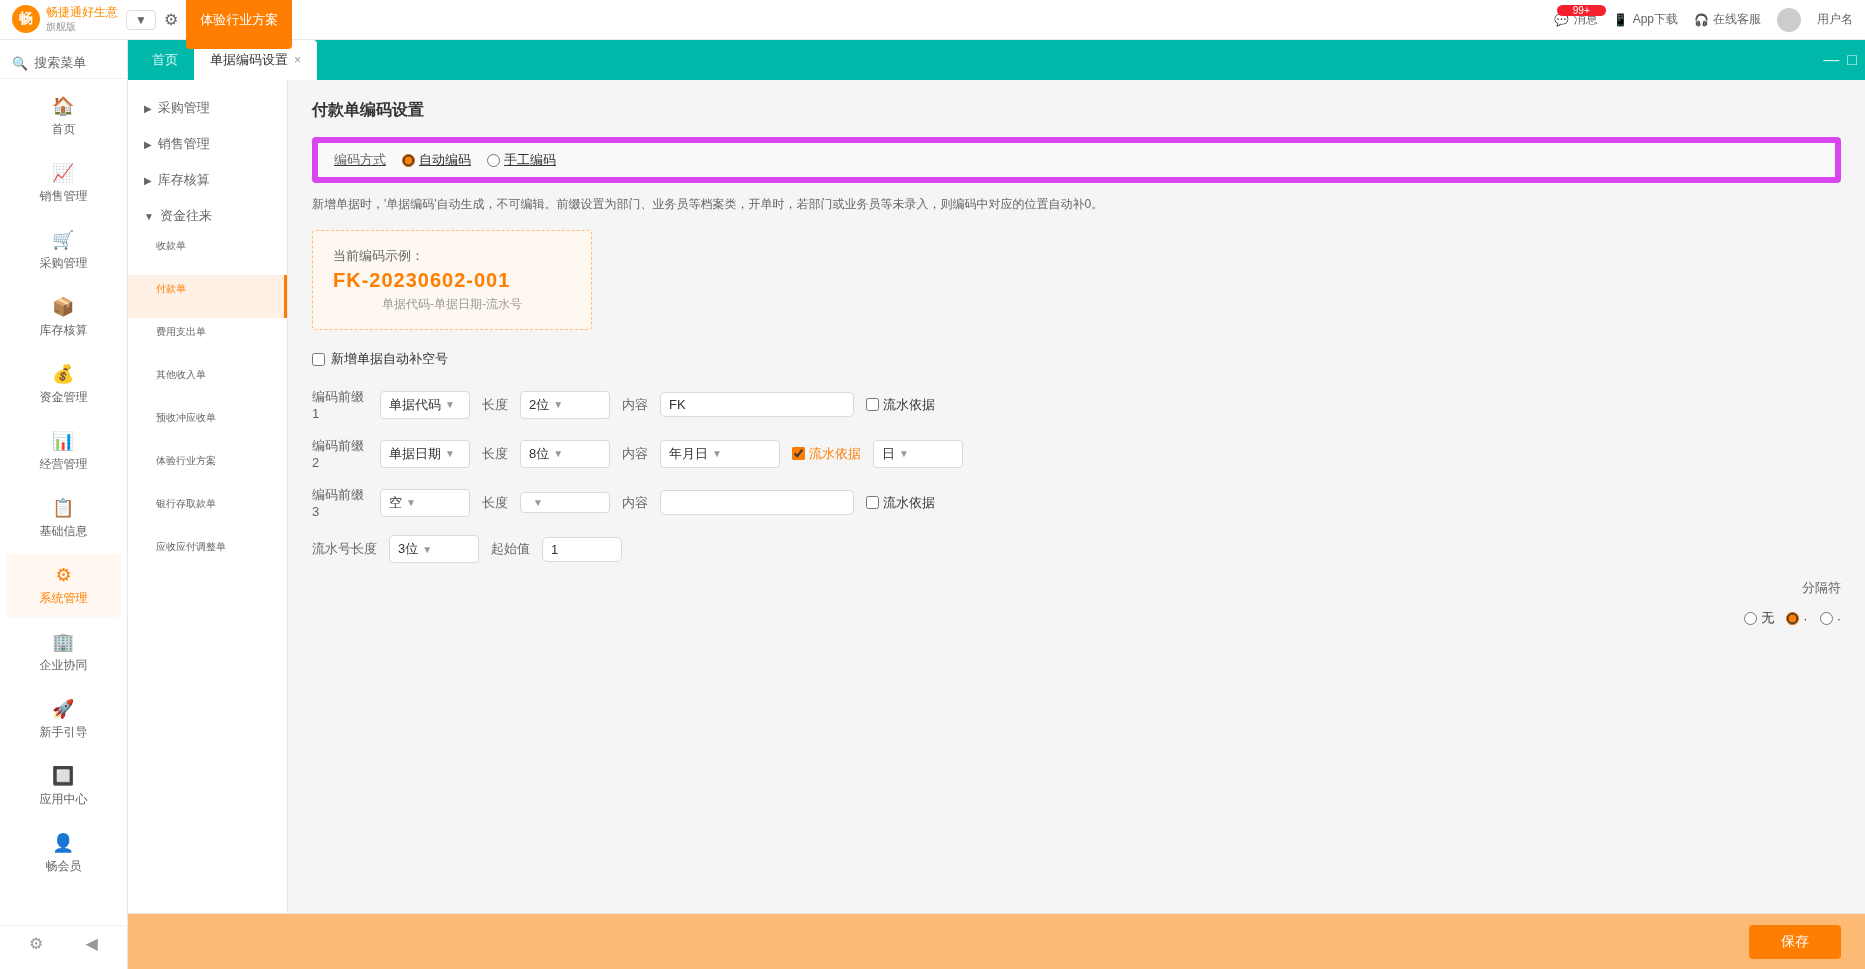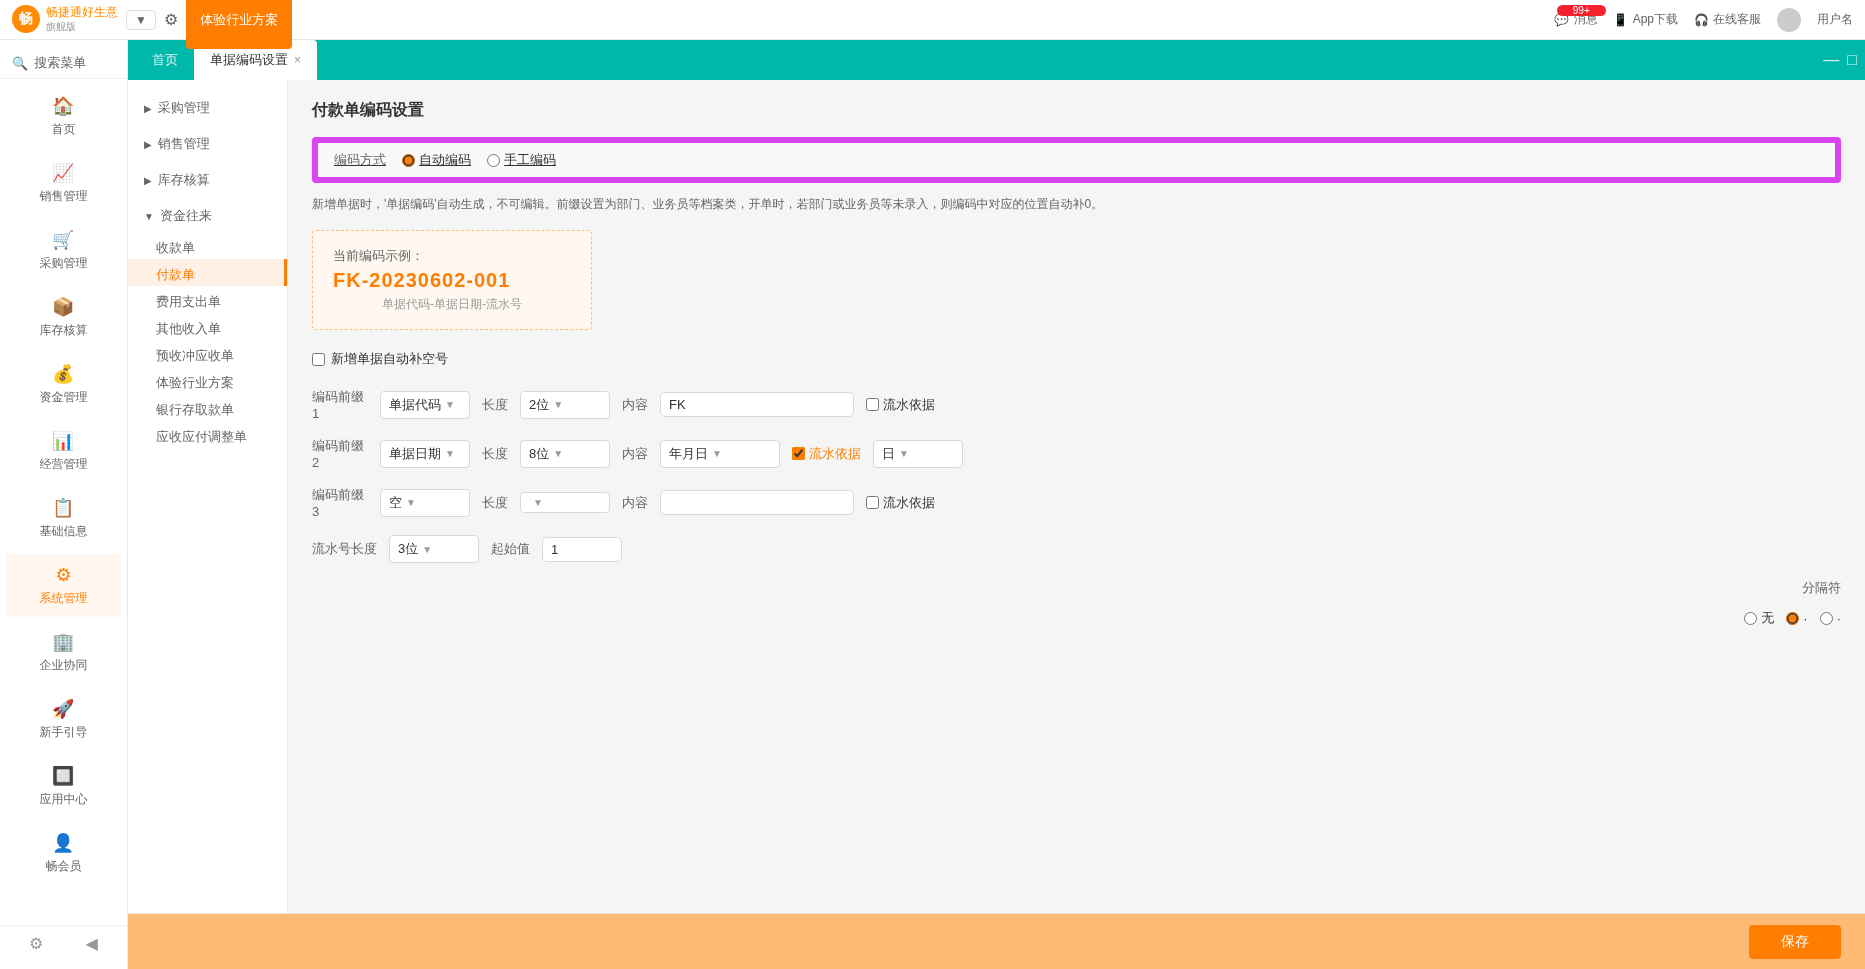--- a/index.html
+++ b/index.html
@@ -67,21 +67,21 @@
     
     .content-area { flex: 1; background: #f5f5f5; overflow-y: auto; padding: 0; }
 
     
     .sub-layout { display: flex; height: 100%; }
 
     
     .left-nav { width: 160px; background: #fff; border-right: 1px solid #e8e8e8; padding: 12px 0; flex-shrink: 0; }
     .left-nav-group { margin-bottom: 4px; }
     .left-nav-group-title { display: flex; align-items: center; gap: 6px; padding: 7px 16px; color: #666; font-size: 13px; cursor: pointer; }
-    .left-nav-item { padding: 7px 16px 2px 28px; color: #666; font-size: 13px; cursor: pointer; }
+    .left-nav-item { padding: 7px 16px 22px 28px; color: #666; font-size: 10px; cursor: pointer; }
     .left-nav-item.active { color: #ff7d00; background: #fff0e6; border-right: 3px solid #ff7d00; }
     .chevron { font-size: 10px; }
 
     
     .right-content { flex: 1; padding: 20px 24px; background: #f5f5f5; overflow-y: auto; }
     .page-title { font-size: 16px; font-weight: bold; color: #333; margin-bottom: 16px; }
 
     
     .encoding-mode-bar { background: #f9f9f9; border: 6px solid #d946ef; border-radius: 4px; padding: 8px 16px; display: flex; align-items: center; gap: 16px; margin-bottom: 12px; text-decoration: underline; }
     .encoding-mode-label { color: #666; font-size: 13px; }

